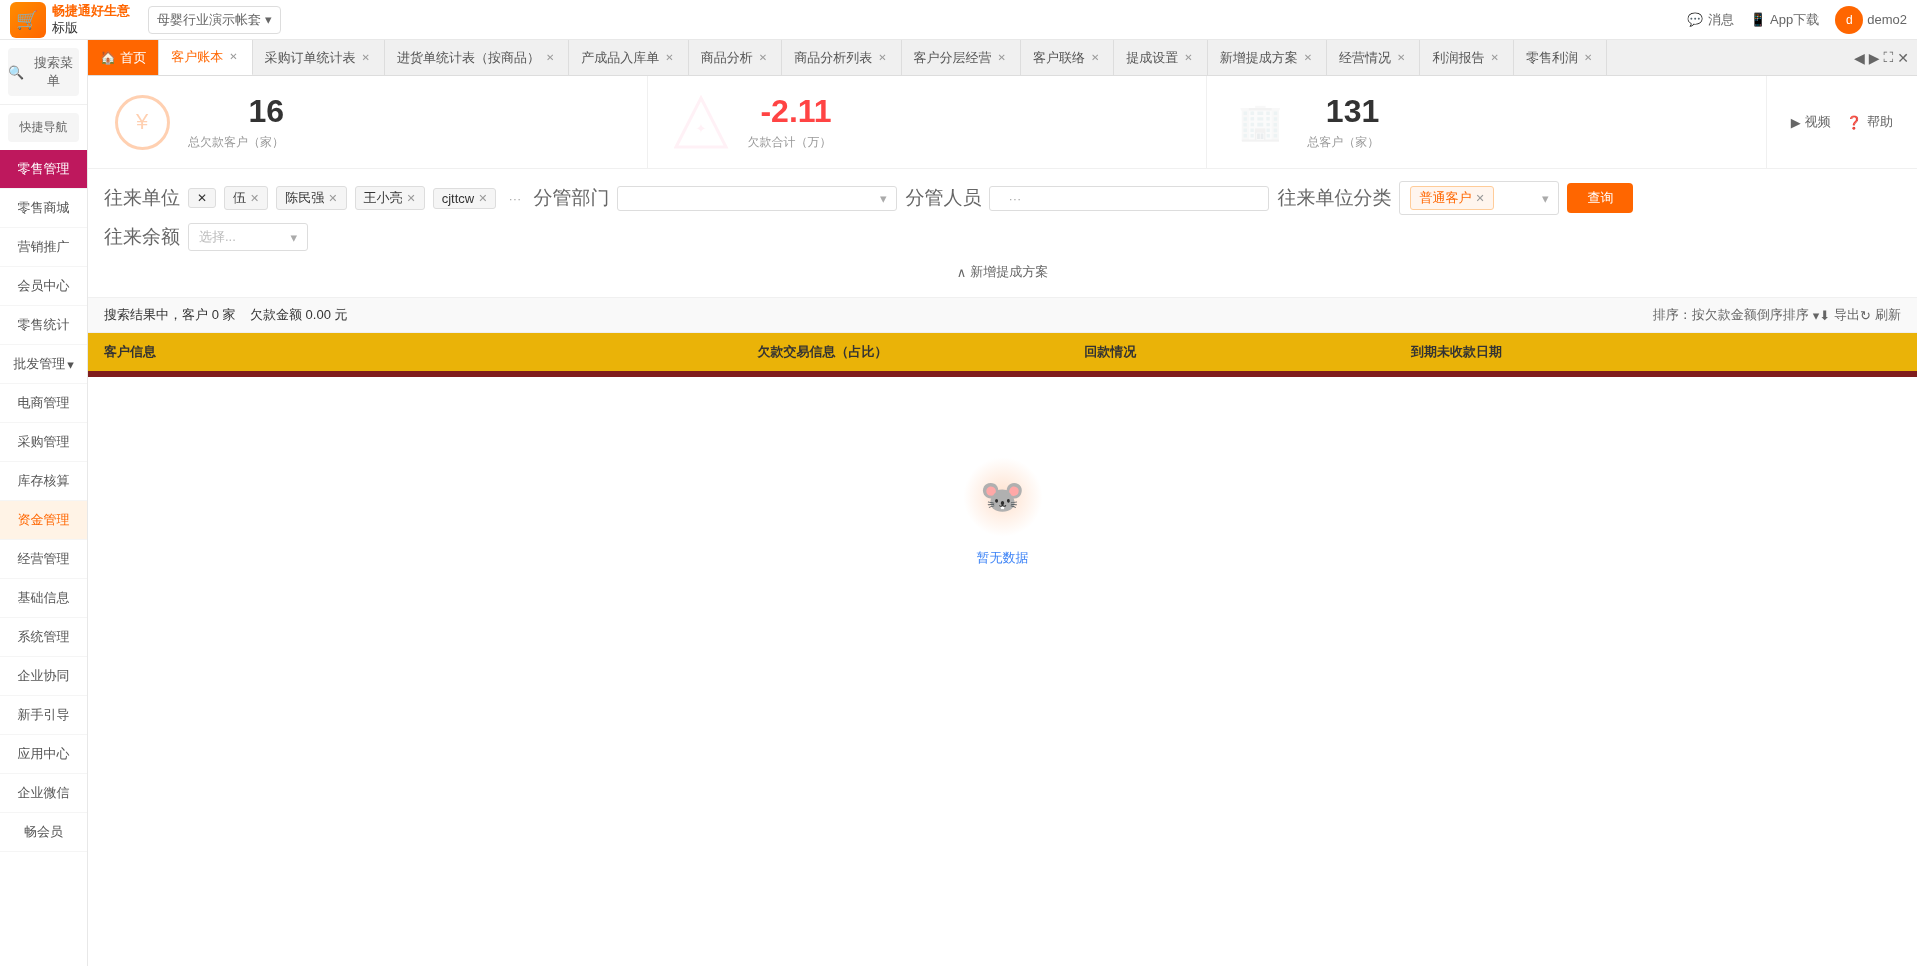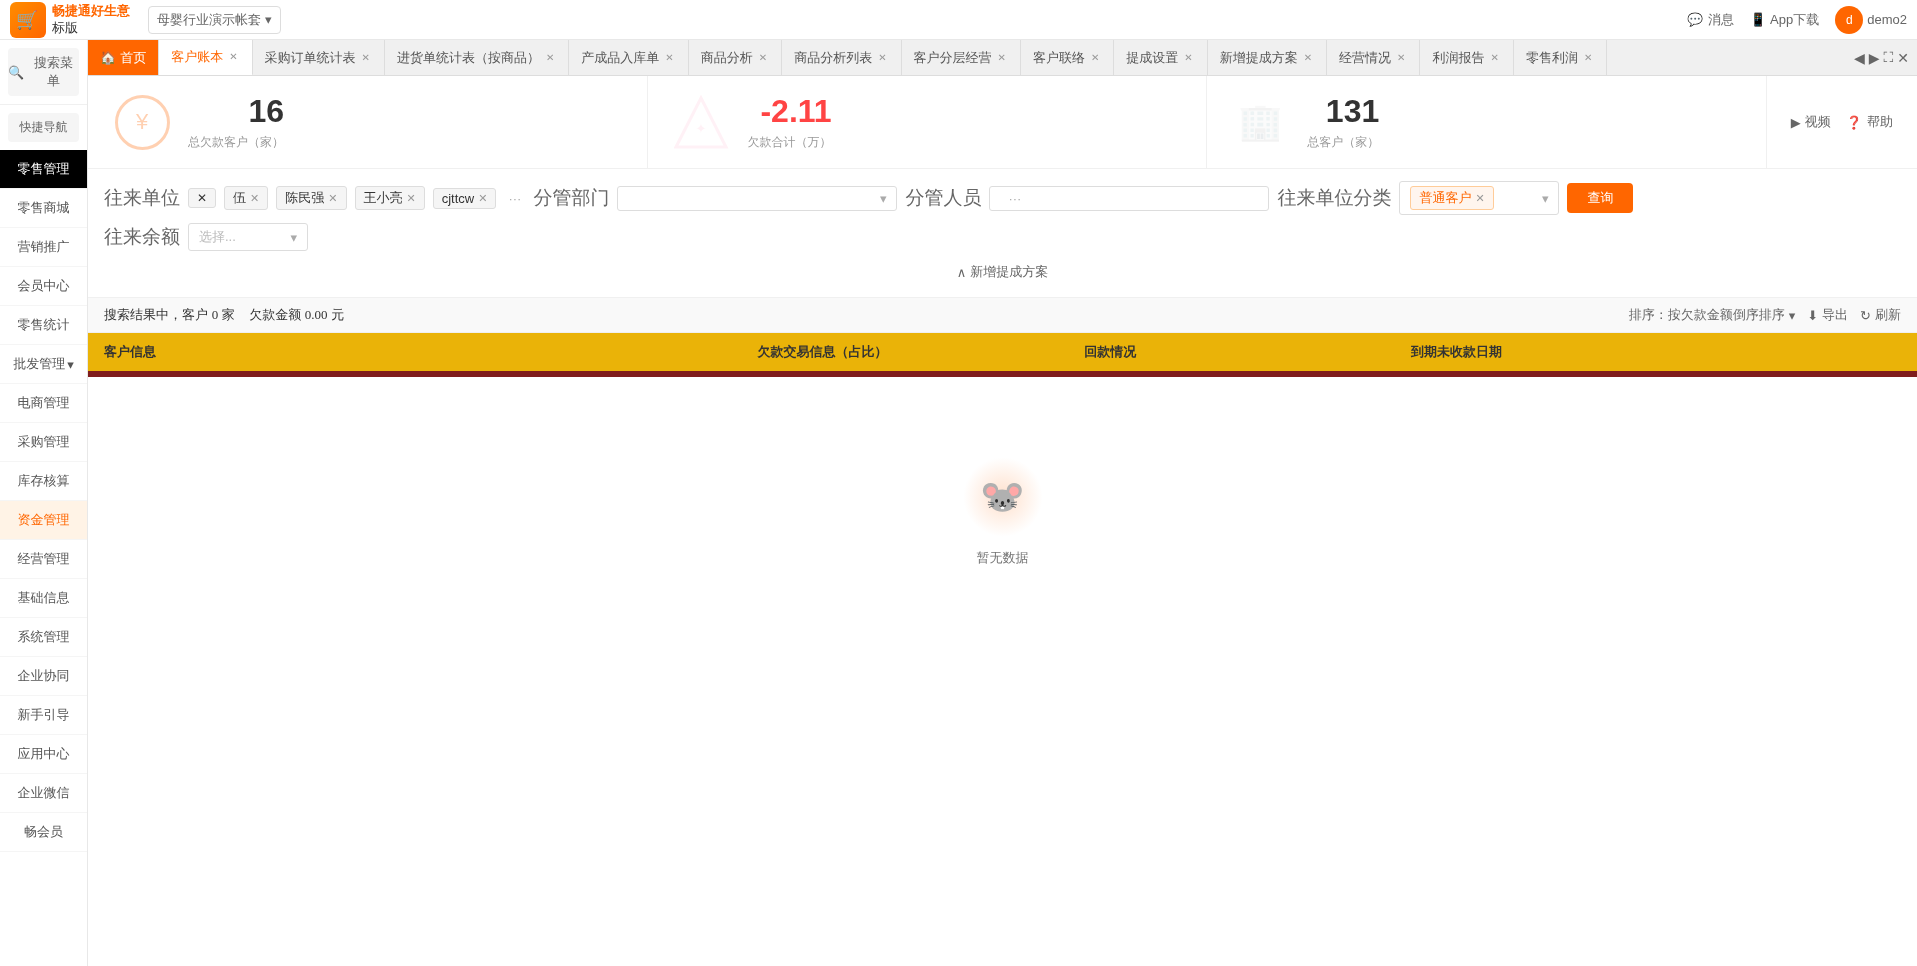--- a/index.html
+++ b/index.html
@@ -24,21 +24,21 @@
     
     .main-layout { display: flex; flex: 1; overflow: hidden; }
 
     
     .sidebar { width: 88px; background: #fff; border-right: 1px solid #e8e8e8; display: flex; flex-direction: column; overflow-y: auto; flex-shrink: 0; }
     .sidebar-search { padding: 8px; border-bottom: 1px solid #f0f0f0; }
     .sidebar-search-btn { width: 100%; padding: 6px 0; background: #f5f5f5; border: none; border-radius: 4px; color: #666; cursor: pointer; display: flex; align-items: center; justify-content: center; gap: 4px; font-size: 12px; }
     .sidebar-nav-btn { padding: 8px; text-align: center; }
     .sidebar-nav-btn button { width: 100%; padding: 6px 0; background: #f5f5f5; border: none; border-radius: 4px; color: #666; cursor: pointer; font-size: 12px; }
     .sidebar-item { padding: 10px 8px; text-align: center; cursor: pointer; color: #555; font-size: 12px; border-bottom: 1px solid #f5f5f5; }
-    .sidebar-item.active { background: #000000; color: #fff; }
+    .sidebar-item.active { background: #be185d; color: #fff; }
     .sidebar-item.active-parent { background: #fff3e6; color: #ff6600; }
     .sidebar-item-with-arrow { display: flex; align-items: center; justify-content: center; gap: 2px; }
 
     
     .content-area { flex: 1; display: flex; flex-direction: column; overflow: hidden; }
 
     
     .tabbar { height: 36px; background: #f0f0f0; display: flex; align-items: center; overflow-x: auto; flex-shrink: 0; border-bottom: 1px solid #ddd; }
     .tabbar::-webkit-scrollbar { height: 3px; }
     .tab { display: flex; align-items: center; gap: 4px; padding: 0 12px; height: 36px; border-right: 1px solid #ddd; white-space: nowrap; cursor: pointer; color: #555; font-size: 12px; background: #f0f0f0; flex-shrink: 0; }
@@ -71,33 +71,33 @@
     .filter-tag .tag-close { color: #999; cursor: pointer; font-size: 11px; }
     .filter-dropdown { display: flex; align-items: center; gap: 4px; padding: 4px 10px; border: 1px solid #ddd; border-radius: 3px; min-width: 160px; cursor: pointer; color: #999; font-size: 13px; }
     .filter-dropdown-wide { min-width: 280px; }
     .filter-dropdown .arrow { color: #aaa; margin-left: auto; }
     .filter-more-dots { color: #aaa; cursor: pointer; padding: 0 4px; }
     .collapse-btn { display: flex; align-items: center; gap: 4px; color: #666; cursor: pointer; font-size: 12px; justify-content: center; padding: 4px 0; }
 
     
     .results-bar { display: flex; align-items: center; justify-content: space-between; padding: 8px 16px; background: #f9f9f9; border-bottom: 1px solid #f0f0f0; }
     .results-info { color: #666; font-size: 13px; }
-    .results-info span { color: #333; font-family: Liberation Serif, serif; }
-    .results-actions { display: flex; align-items: center; gap: 12px; }
+    .results-info span { color: #333; }
+    .results-actions { display: flex; align-items: center; }
     .sort-select { display: flex; align-items: center; gap: 4px; color: #666; font-size: 12px; cursor: pointer; }
     .action-link { display: flex; align-items: center; gap: 4px; color: #666; font-size: 12px; cursor: pointer; }
 
     
     .table-area { flex: 1; }
     .table-header { display: flex; align-items: center; padding: 10px 16px; background: #eab308; border-bottom: 6px solid #7f1d1d; }
     .table-col { flex: 1; font-weight: bold; color: #333; font-size: 13px; }
     .table-col-1 { flex: 2; }
     .table-col-3 { flex: 1.5; }
     .empty-state { display: flex; flex-direction: column; align-items: center; justify-content: center; padding: 80px 0; }
-    .empty-text { color: #737373; font-size: 13px; margin-top: 12px; }
+    .empty-text { color: #3b82f6; font-size: 13px; margin-top: 12px; }
 
     
     .empty-illustration { 
       width: 80px; height: 80px; 
       background: radial-gradient(circle, #ffe0cc 0%, transparent 70%);
       border-radius: 50%;
       display: flex; align-items: center; justify-content: center;
       font-size: 36px;
       color: #ffaa88;
     }

